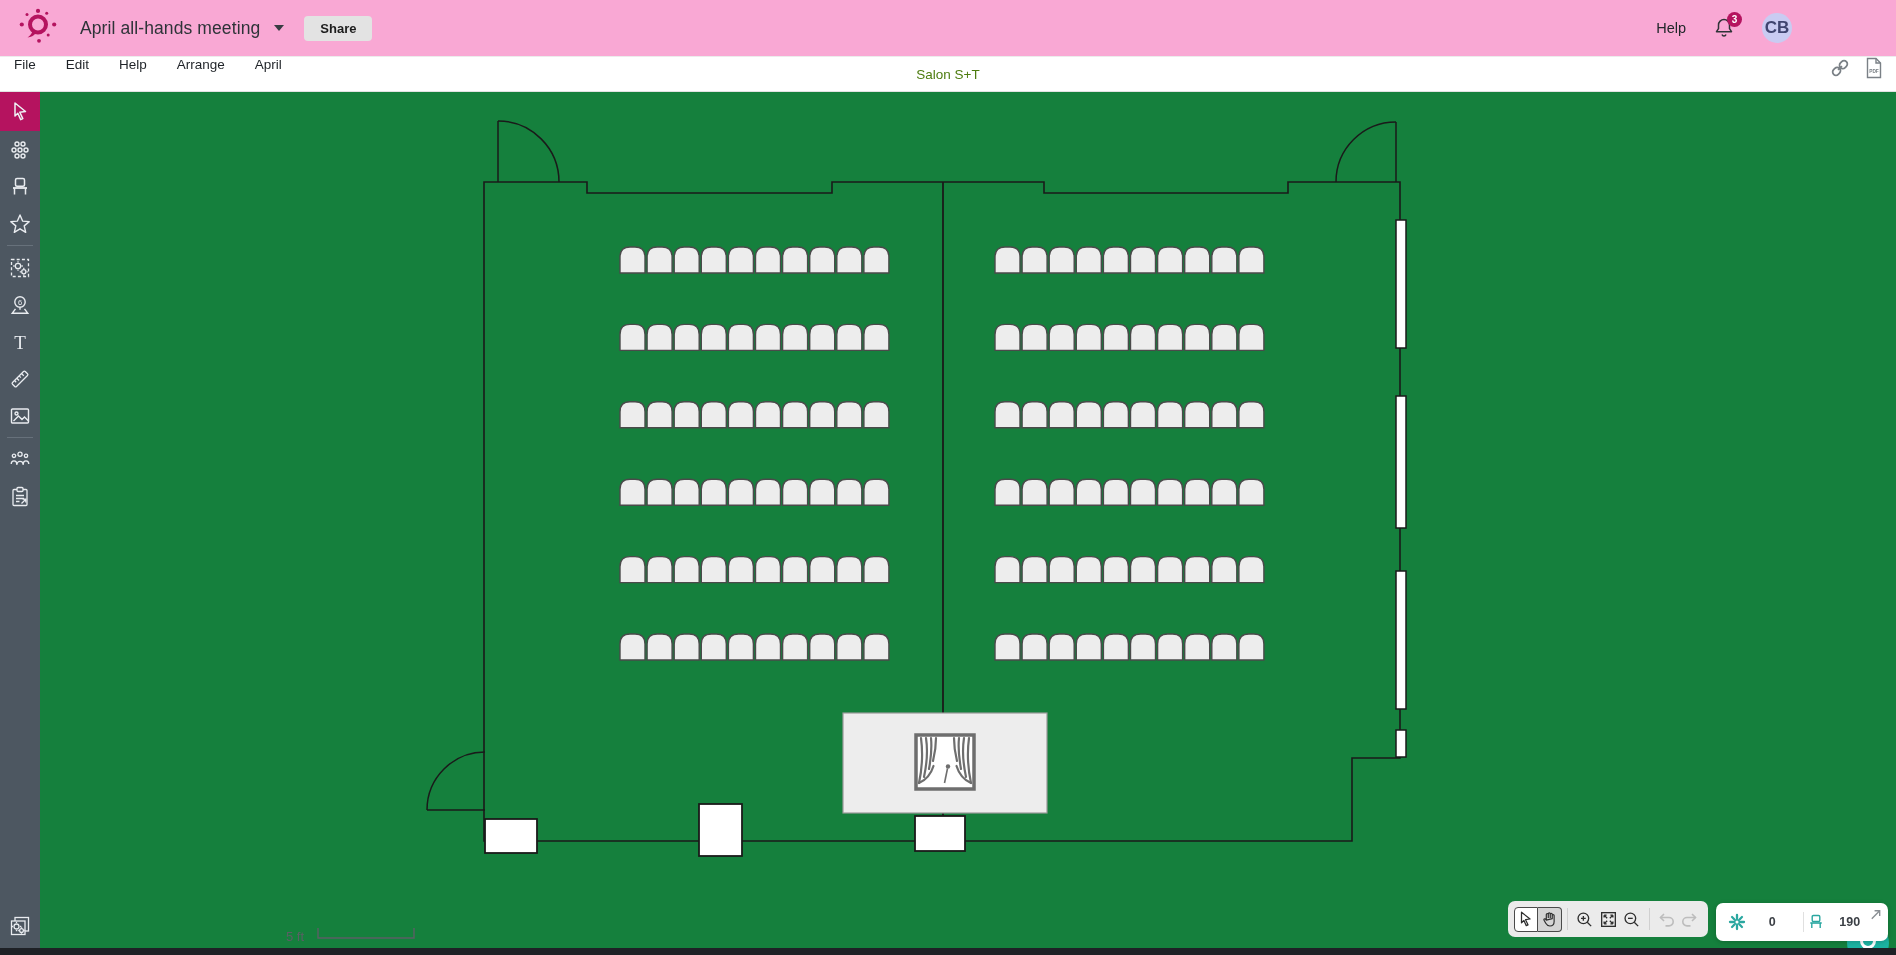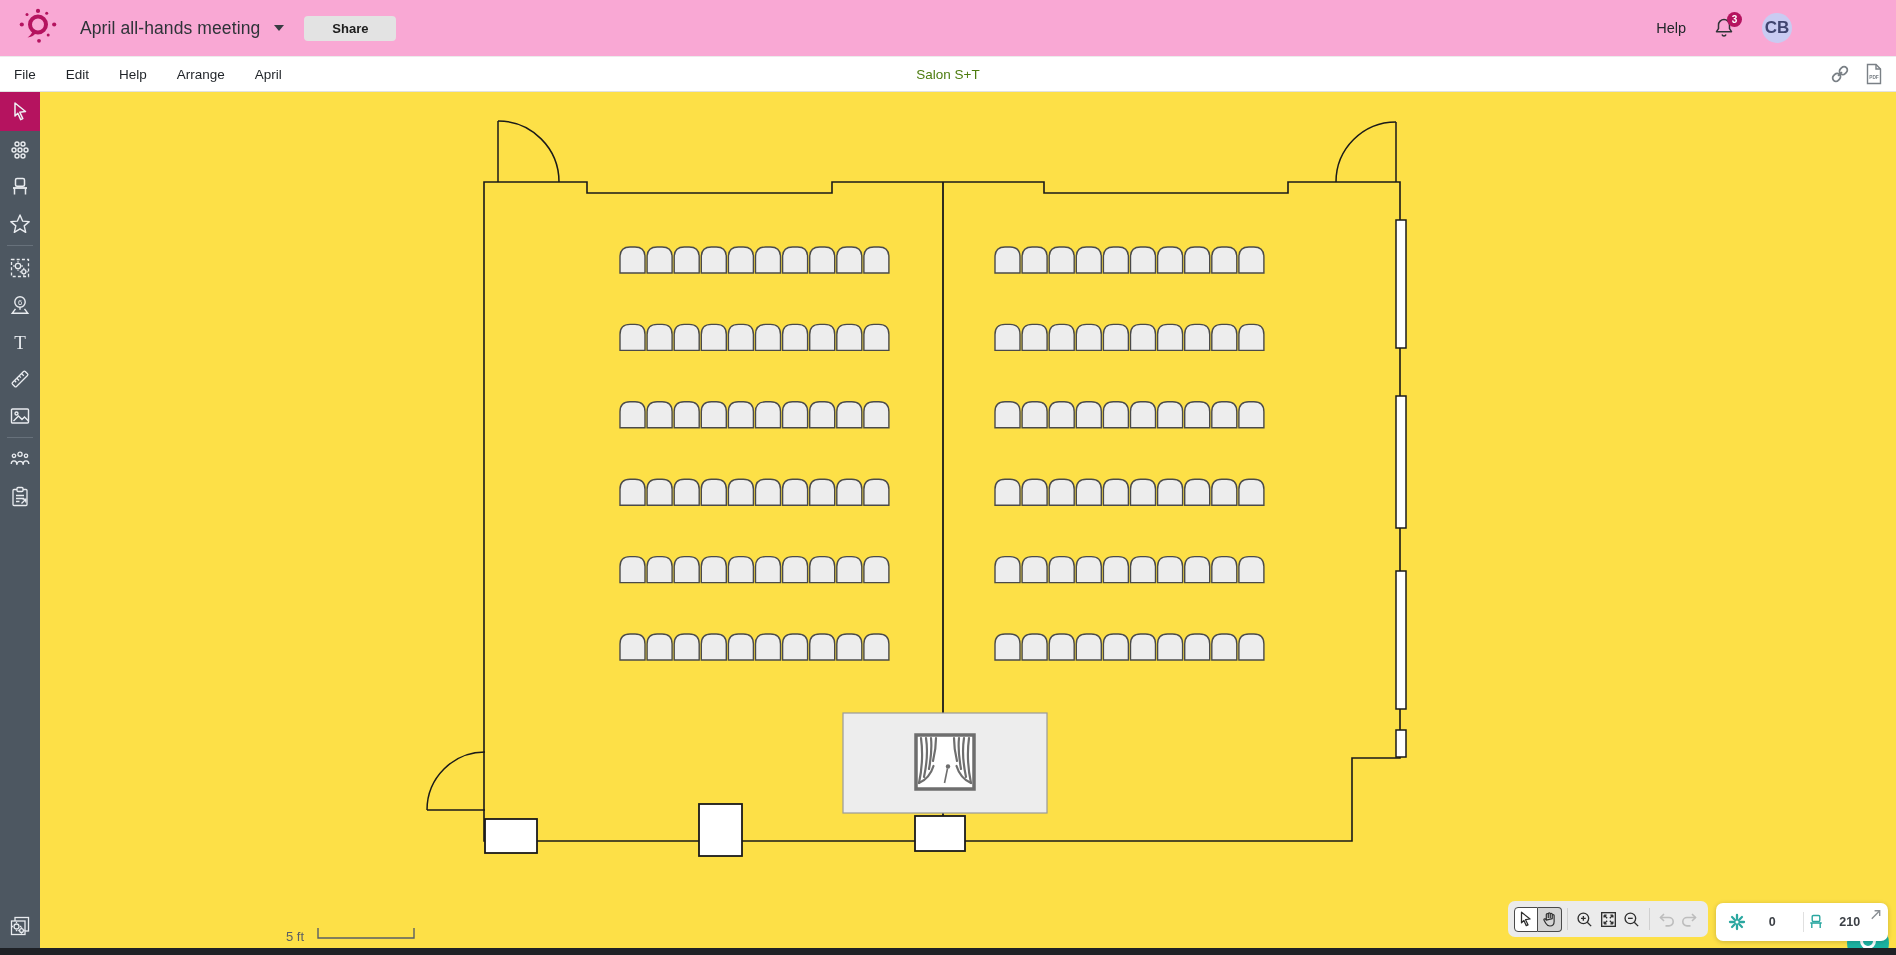--- a/index.html
+++ b/index.html
@@ -9,50 +9,50 @@
 
   
   .header{position:absolute;top:0;left:0;right:0;height:56px;background:#f9a8d4;
           display:flex;align-items:center;z-index:5}
   .logo{margin-left:18px;flex:0 0 auto;display:flex}
   .event-title{margin-left:22px;font-size:17.5px;color:#2e3338;letter-spacing:.1px}
   .caret{width:0;height:0;border-left:5px solid transparent;border-right:5px solid transparent;
          border-top:6px solid #383c42;margin-left:14px}
   .share-btn{margin-left:20px;background:#e3e3e3;border:none;border-radius:4px;
              font-family:"Liberation Sans",sans-serif;font-weight:bold;font-size:13px;
-             padding:5px 28px;color:#1d1d1d}
+             padding:5px 16px;color:#1d1d1d}
   .header-right{margin-left:auto;display:flex;align-items:center;gap:27px;padding-right:104px}
   .help-link{font-size:14.5px;color:#23272b}
   .bell-wrap{position:relative;display:flex}
   .badge{position:absolute;top:-5px;right:-7px;min-width:15px;height:15px;border-radius:50%;
          background:#b5135f;color:#fff;font-size:10px;font-weight:bold;display:flex;
          align-items:center;justify-content:center}
   .avatar{width:30px;height:30px;border-radius:50%;background:#c9cbf2;color:#3f4470;
           font-weight:bold;font-size:17px;display:flex;align-items:center;justify-content:center}
 
   
   .menubar{position:absolute;top:56px;left:0;right:0;height:34px;background:#fff;
            border-top:1px solid #ececec;border-bottom:1px solid #e2e2e2;display:flex;
-           align-items:center;font-size:13.5px;color:#1f2328;z-index:5}
+           align-items:flex-start;font-size:13.5px;color:#1f2328;z-index:5}
   .menubar-items{display:flex;padding-left:14px}
   .menu-item{margin-right:30px}
   .room-name{position:absolute;left:50%;top:50%;transform:translate(-50%,-50%);
              font-size:13.5px;color:#4d7c0f}
   .menubar-right{margin-left:auto;display:flex;align-items:center;gap:13px;padding-right:12px}
 
   
   .sidebar{position:absolute;top:91px;left:0;bottom:7px;width:40px;background:#4d5761;
            display:flex;flex-direction:column;align-items:center;z-index:4}
   .tool{width:40px;height:37px;flex:0 0 auto;display:flex;align-items:center;justify-content:center}
   .tool.selected{background:#b5135f;height:40px}
   .tool-divider{width:26px;height:1px;background:#67717b;margin:3px 0;flex:0 0 auto}
   .tool.bottom{margin-top:auto;margin-bottom:4px}
 
   
-  .canvas{position:absolute;top:91px;left:40px;right:0;bottom:7px;background:#fde047;overflow:hidden}
+  .canvas{position:absolute;top:91px;left:40px;right:0;bottom:7px;background:#15803d;overflow:hidden}
   .floorplan-svg{position:absolute;left:-40px;top:-91px}
   .chair{fill:#ededed;stroke:#4a4a4a;stroke-width:1.4}
 
   
   .view-toolbar{position:absolute;left:1508px;top:901px;width:200px;height:36px;background:#ebebeb;
                 border-radius:7px;display:flex;align-items:center;padding:0 6px;box-sizing:border-box;z-index:3}
   .vt-btn{width:25px;height:25px;display:flex;align-items:center;justify-content:center;
           background:transparent;border:none;padding:0}
   .vt-btn.seg-left{background:#fff;border:1px solid #4a4a4a;border-radius:4px 0 0 4px;box-sizing:border-box}
   .vt-btn.seg-right{background:#d4d4d4;border:1px solid #4a4a4a;border-left:none;border-radius:0 4px 4px 0;box-sizing:border-box}
@@ -484,21 +484,21 @@
         <path d="M11.55,6.45 L13.95,4.05"></path>
     </g>
   </svg>
   <span class="count-num grow" data-interactable="false">0</span>
   <span class="count-divider" data-interactable="false"></span>
   <svg width="16" height="16" viewBox="0 0 16 16" data-interactable="false" fill="none" stroke="#2aa7a0" stroke-width="1.4">
     <rect x="4.2" y="1.5" width="7.6" height="6" rx="1.2"></rect>
     <path d="M2.3,9 h11.4" stroke-width="1.6"></path>
     <path d="M3.8,9 v5 M12.2,9 v5"></path>
   </svg>
-  <span class="count-num grow" data-interactable="false">210</span>
+  <span class="count-num grow" data-interactable="false">190</span>
   <span class="expand-arrow" data-interactable="true">
     <svg width="13" height="13" viewBox="0 0 14 14" fill="none" stroke="#8a8f94" stroke-width="1.5">
       <path d="M3,11.5 L11.5,3 M6,3 h5.5 v5.5"></path>
     </svg>
   </span>
 </div>
 
 <div class="assistant-bubble" data-interactable="true">
   <svg width="26" height="26" viewBox="0 0 26 26">
     <circle cx="13" cy="11" r="6.5" fill="none" stroke="#fff" stroke-width="3"></circle>

